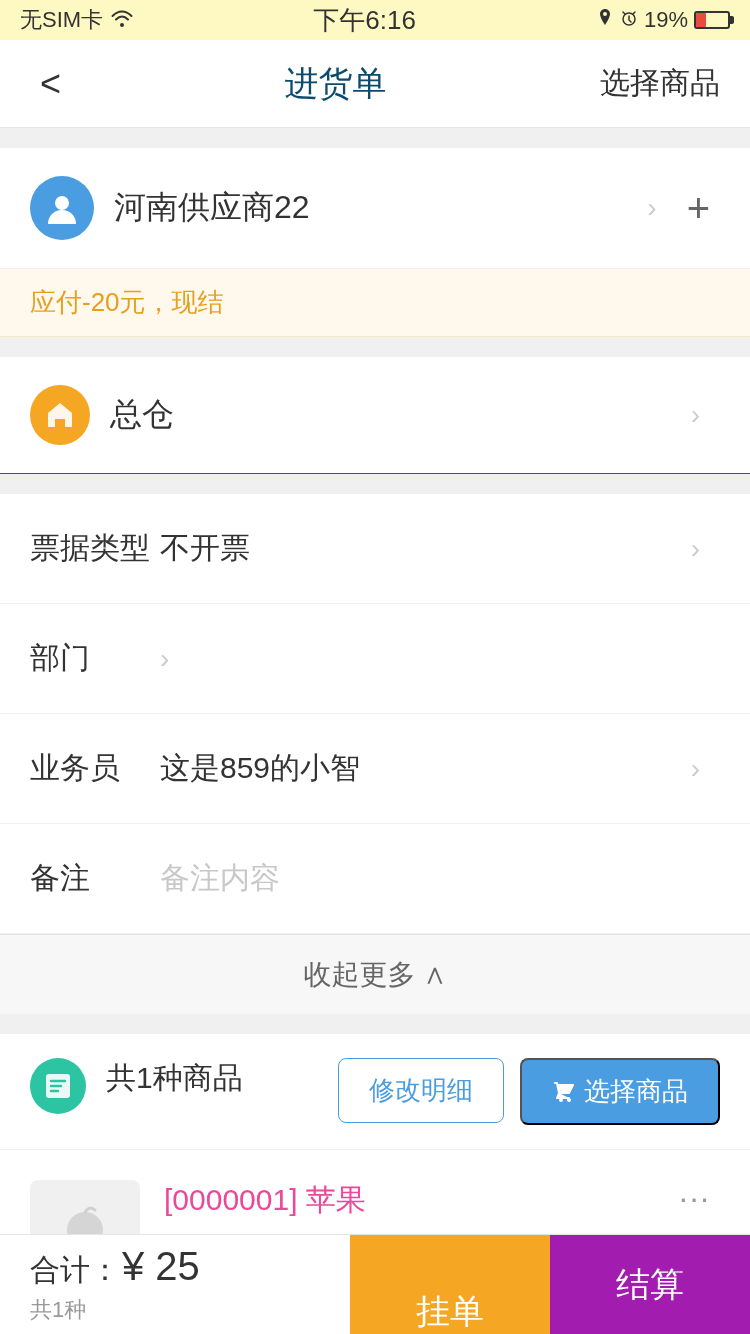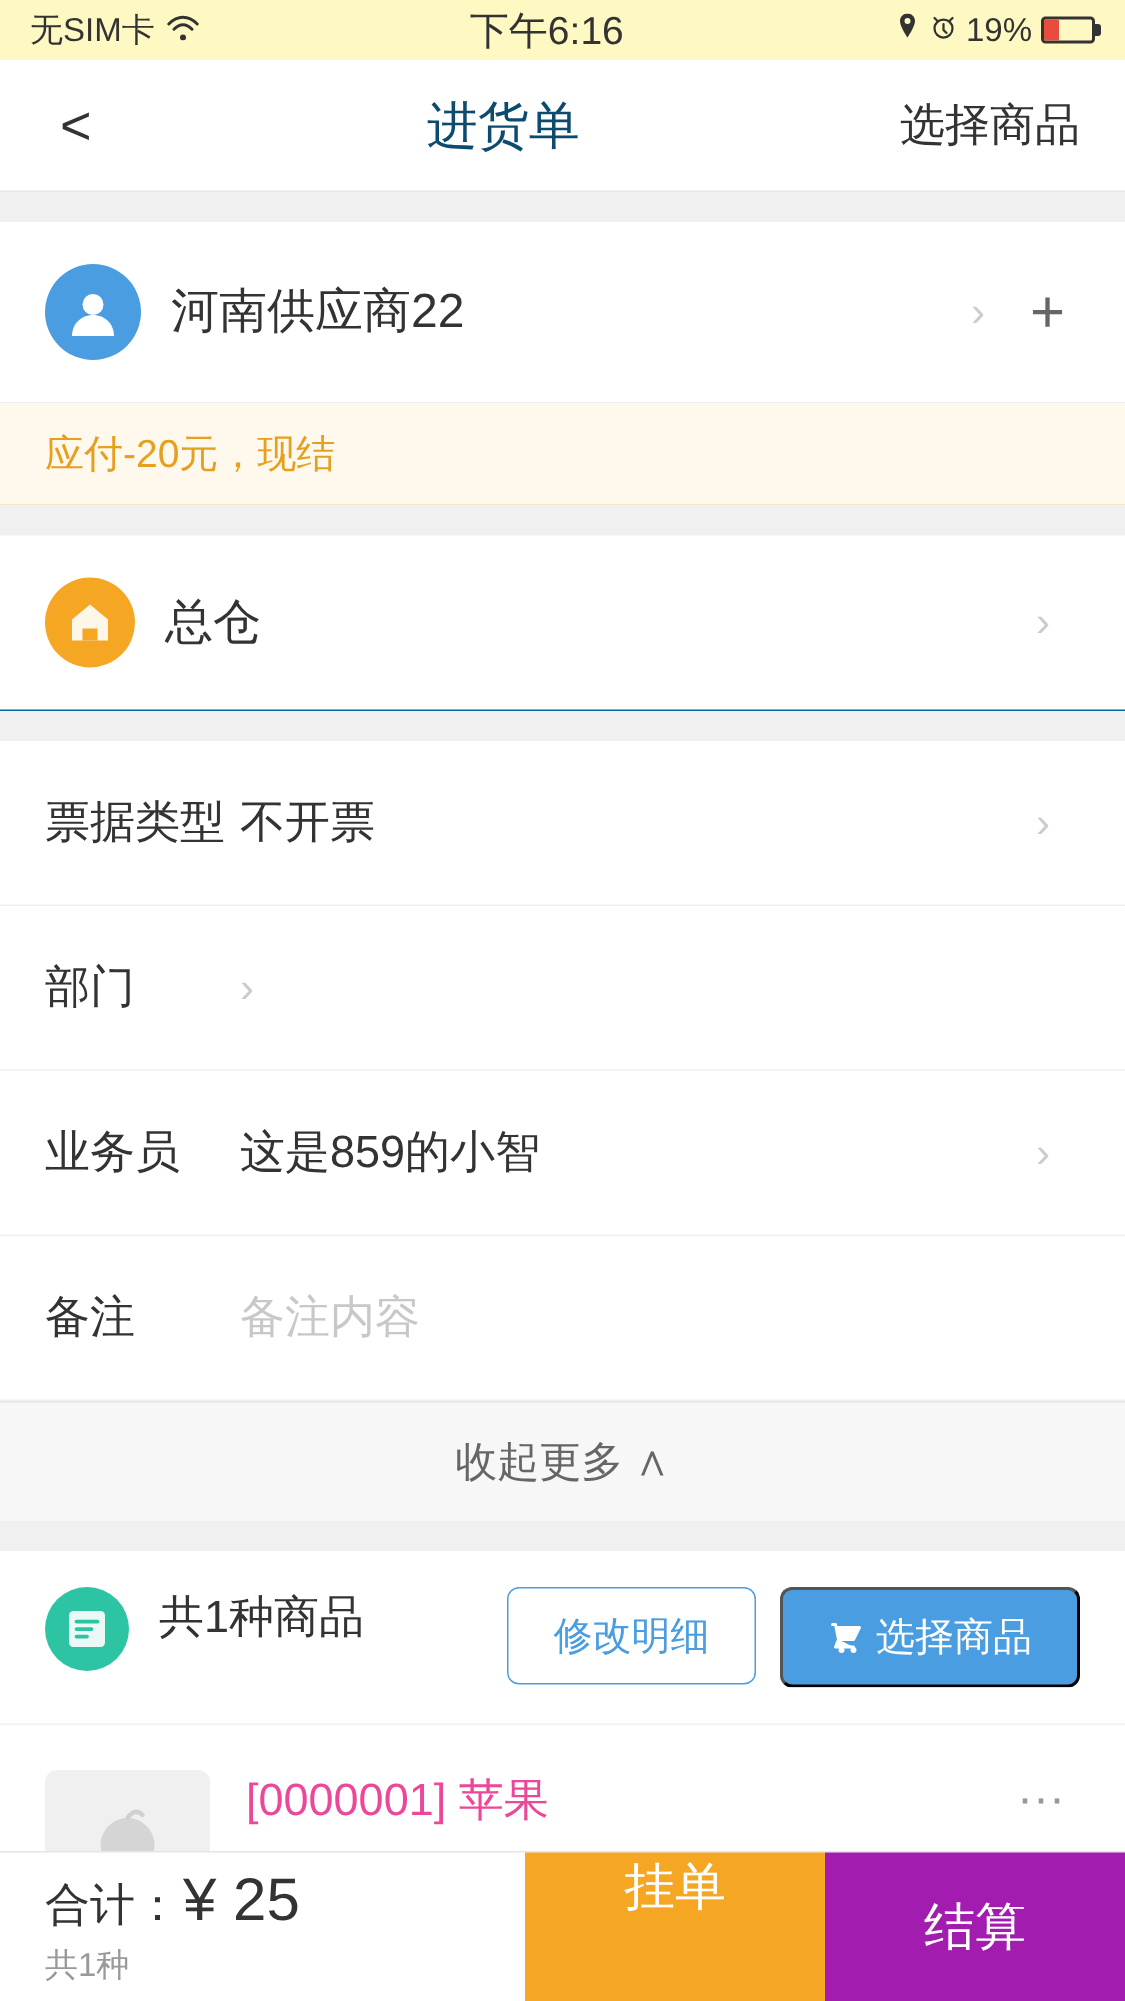--- a/index.html
+++ b/index.html
@@ -306,21 +306,21 @@
       font-size: 22px;
       color: #999;
       margin-top: 4px;
     }
     .btn-hang {
       width: 200px;
       height: 100px;
       background: #f5a623;
       color: #fff;
       font-size: 34px;
-      display: flex; align-items: flex-start; justify-content: center;
+      display: flex; align-items: flex-end; justify-content: center;
       cursor: pointer;
       flex-shrink: 0;
     }
     .btn-checkout {
       width: 200px;
       height: 100px;
       background: #a21caf;
       color: #fff;
       font-size: 34px;
       display: flex; align-items: center; justify-content: center;

